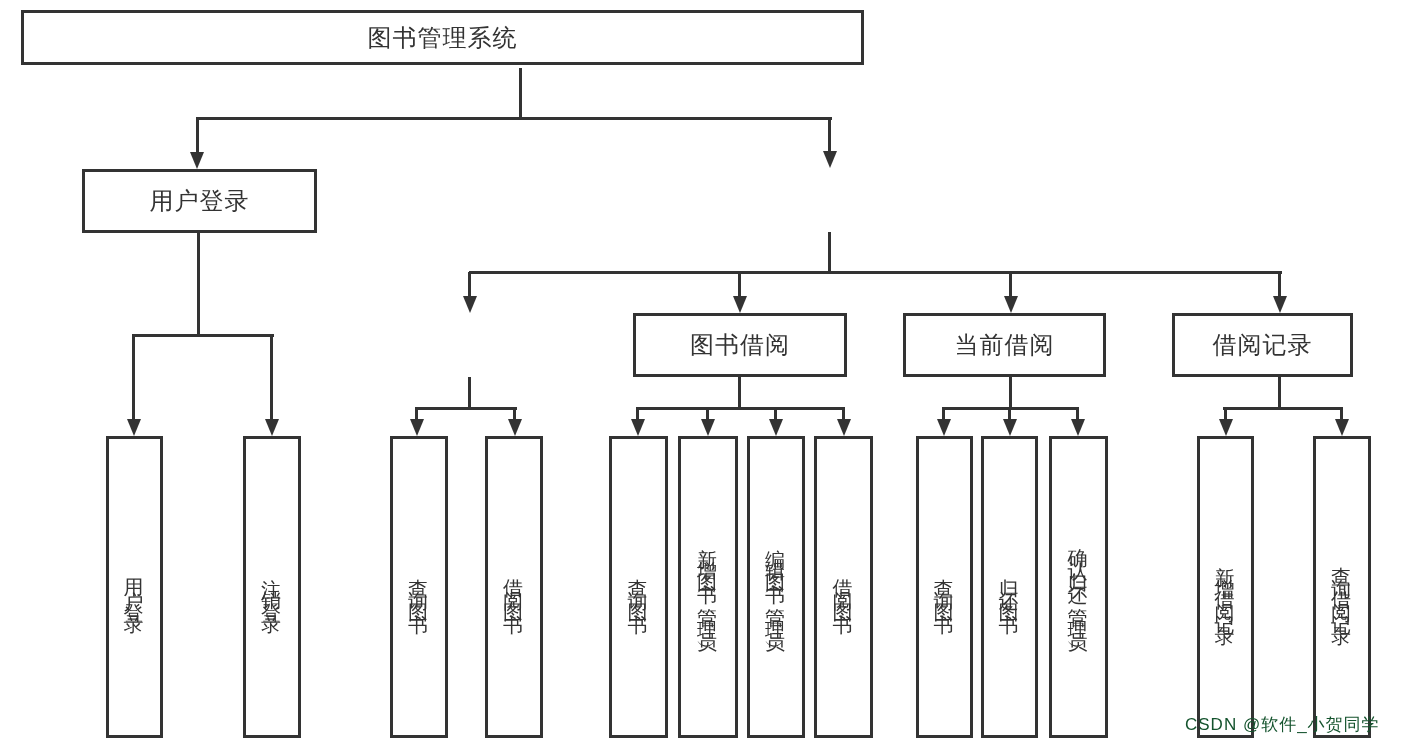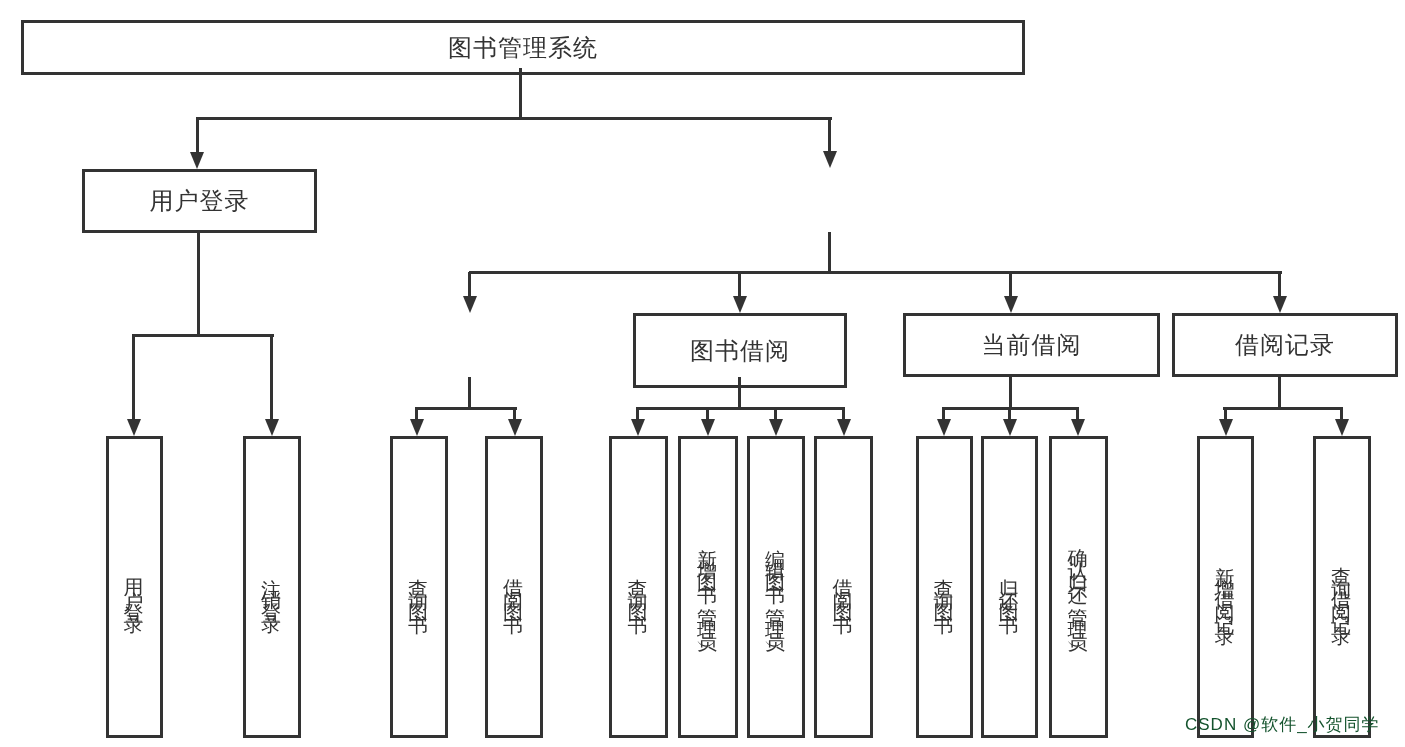--- a/index.html
+++ b/index.html
@@ -25,21 +25,21 @@
        border-top:17px solid #333333;}
   .watermark{
     position:absolute;font-size:17px;color:#14532d;letter-spacing:1px;white-space:nowrap;
   }
 </style>
 </head>
 <body>
 
 <div id="stage">
 
-  <div class="box-h" style="left:21px;top:20px;width:1004px;height:55px;">
+  <div class="box-h" style="left:21px;top:10px;width:843px;height:55px;">
     <span>图书管理系统</span>
   </div>
 
   <div class="vl" style="left:519px;top:68px;height:52px;"></div>
   <div class="hl" style="left:196px;top:117px;width:636px;"></div>
   <div class="vl" style="left:196px;top:117px;height:36px;"></div>
   <div class="arr" style="left:190px;top:152px;"></div>
   <div class="vl" style="left:828px;top:117px;height:36px;"></div>
   <div class="arr" style="left:823px;top:151px;"></div>
 
@@ -58,27 +58,27 @@
   <div class="hl" style="left:469px;top:271px;width:813px;"></div>
   <div class="vl" style="left:468px;top:272px;height:26px;"></div>
   <div class="arr" style="left:463px;top:296px;"></div>
   <div class="vl" style="left:738px;top:272px;height:26px;"></div>
   <div class="arr" style="left:733px;top:296px;"></div>
   <div class="vl" style="left:1009px;top:272px;height:26px;"></div>
   <div class="arr" style="left:1004px;top:296px;"></div>
   <div class="vl" style="left:1278px;top:272px;height:26px;"></div>
   <div class="arr" style="left:1273px;top:296px;"></div>
 
-  <div class="box-h" style="left:633px;top:313px;width:214px;height:75px;">
+  <div class="box-h" style="left:633px;top:313px;width:214px;height:64px;">
     <span>图书借阅</span>
   </div>
-  <div class="box-h" style="left:903px;top:313px;width:257px;height:64px;justify-content:center;">
+  <div class="box-h" style="left:903px;top:313px;width:203px;height:64px;justify-content:center;">
     <span>当前借阅</span>
   </div>
-  <div class="box-h" style="left:1172px;top:313px;width:226px;height:64px;">
+  <div class="box-h" style="left:1172px;top:313px;width:181px;height:64px;">
     <span>借阅记录</span>
   </div>
 
   <div class="vl" style="left:468px;top:377px;height:33px;"></div>
   <div class="hl" style="left:415px;top:407px;width:102px;"></div>
   <div class="vl" style="left:415px;top:408px;height:13px;"></div>
   <div class="arr" style="left:410px;top:419px;"></div>
   <div class="vl" style="left:513px;top:408px;height:13px;"></div>
   <div class="arr" style="left:508px;top:419px;"></div>
 

